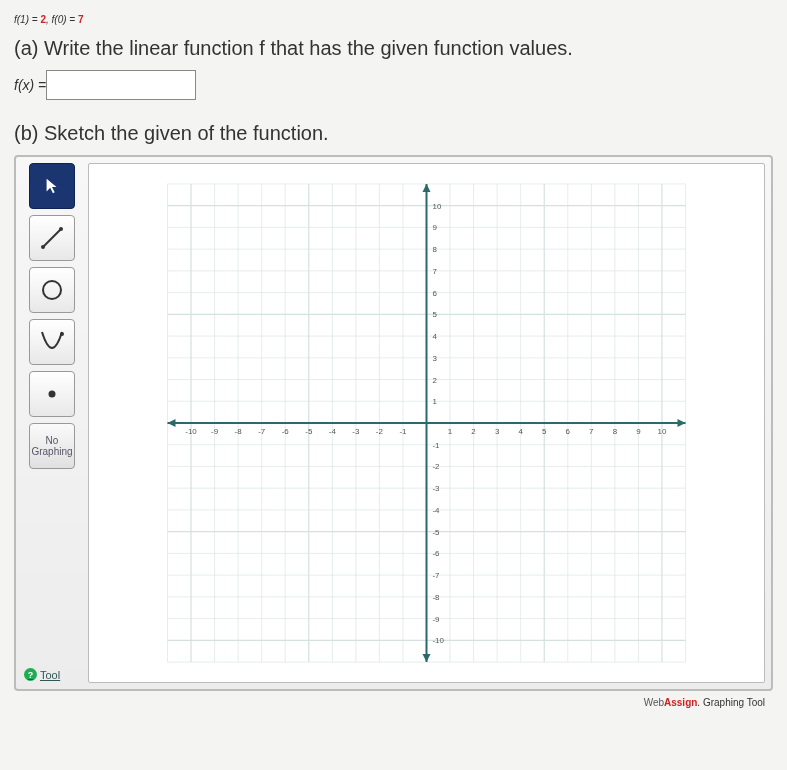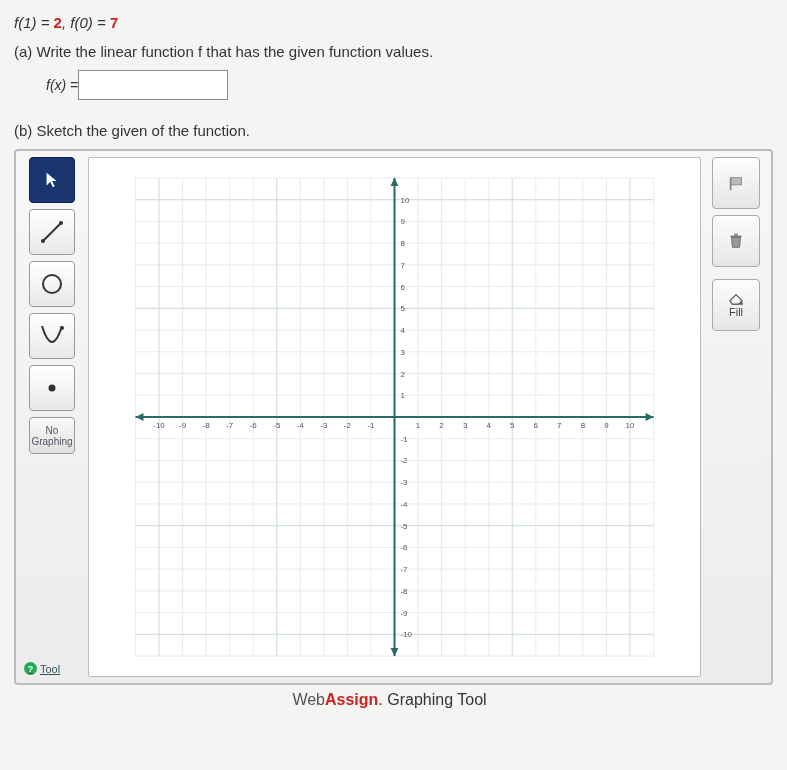--- a/index.html
+++ b/index.html
@@ -4,24 +4,24 @@
 <style>
   * { box-sizing: border-box; margin: 0; padding: 0; }
   body {
     font-family: Arial, Helvetica, sans-serif;
     background: #f4f4f2;
     padding: 10px 14px;
     font-size: 14px;
     color: #333;
     width: 787px;
   }
-  .given { font-style: italic; margin: 4px 0 12px 0; font-size: 15px; }
+  .given { font-style: italic; margin: 4px 0 12px 0; font-size: 10px; }
   .given .red { color: #cc2222; font-weight: bold; font-style: normal; }
-  .part-label { margin: 4px 0 10px 0; font-size: 15px; }
-  .fx-row { display: flex; align-items: center; gap: 0; margin-bottom: 22px; margin-left: 32px; }
+  .part-label { margin: 4px 0 10px 0; font-size: 20px; }
+  .fx-row { display: flex; align-items: center; gap: 0; margin-bottom: 22px; }
   .fx-row .lhs { font-style: italic; }
   .fx-input {
     width: 150px; height: 30px;
     border: 1px solid #888; background: #fff;
   }
   .tool-panel {
     border: 2px solid #bcbcbc;
     border-radius: 4px;
     background: linear-gradient(#f7f7f7,#ececec);
     padding: 6px;
@@ -44,21 +44,21 @@
     display: flex; align-items: center; justify-content: center;
     cursor: pointer;
     font-size: 18px;
   }
   .tool-btn.selected {
     background: #1a3570;
     color: #fff;
     border-color: #0d2452;
   }
   .tool-btn.nosol {
-    height: 37px; font-size: 10px; line-height: 1.1;
+    height: 46px; font-size: 10px; line-height: 1.1;
     text-align: center; color: #556;
     flex-direction: column;
     background: linear-gradient(#fafafa,#e0e0e0);
   }
   .help-link {
     margin-top: auto;
     font-size: 11px;
     color: #355;
     display: flex; align-items: center; gap: 3px;
     cursor: pointer;
@@ -91,22 +91,22 @@
     border-radius: 4px;
     background: linear-gradient(#fdfdfd,#e6e6e6);
     display:flex; align-items:center; justify-content:center;
     cursor: pointer;
     font-size: 11px;
     color: #444;
     flex-direction: column;
   }
   .rt-btn.tall { height: 52px; }
   .footer-brand {
-    text-align: center;
-    font-size: 16px;
+    text-align: right;
+    font-size: 10px;
     color: #333;
     padding: 6px 8px 0 0;
   }
   .footer-brand .wa { color: #555; }
   .footer-brand .assign { color: #cc2222; font-weight:bold; }
   .left-col { display:flex; flex-direction:column; height: 520px; }
   .axis-tick { font-size: 8px; fill: #555; }
 </style>
 </head>
 <body>
@@ -257,40 +257,18 @@
         <text class="axis-tick" x="286" y="175.72727272727275" text-anchor="start">4</text>
         <text class="axis-tick" x="286" y="153.90909090909088" text-anchor="start">5</text>
         <text class="axis-tick" x="286" y="132.09090909090912" text-anchor="start">6</text>
         <text class="axis-tick" x="286" y="110.27272727272725" text-anchor="start">7</text>
         <text class="axis-tick" x="286" y="88.45454545454544" text-anchor="start">8</text>
         <text class="axis-tick" x="286" y="66.63636363636363" text-anchor="start">9</text>
         <text class="axis-tick" x="286" y="44.81818181818181" text-anchor="start">10</text>
       </svg>
   </div>
 
-  <div class="right-tools">
-    <div class="rt-btn tall">
-      <svg width="18" height="18" viewBox="0 0 20 20">
-          <rect x="4" y="4" width="12" height="8" fill="#bbb" stroke="#888"></rect>
-          <line x1="4" y1="4" x2="4" y2="18" stroke="#888" stroke-width="2"></line>
-        </svg>
-    </div>
-    <div class="rt-btn tall">
-      <svg width="18" height="18" viewBox="0 0 20 20">
-          <path d="M5 6 H15 L14 17 H6 Z" fill="#999" stroke="#666"></path>
-          <rect x="4" y="4" width="12" height="2" fill="#777"></rect>
-          <rect x="8" y="2" width="4" height="2" fill="#777"></rect>
-        </svg>
-    </div>
-    <div class="rt-btn tall" style="margin-top:6px;">
-      <svg width="18" height="14" viewBox="0 0 20 16">
-          <path d="M3 10 L10 3 L17 10 L13 14 L6 14 Z" fill="none" stroke="#666" stroke-width="1.5"></path>
-          <circle cx="16" cy="13" r="2" fill="#666"></circle>
-        </svg>
-      <span>Fill</span>
-    </div>
-  </div>
 
 </div>
 
 <div class="footer-brand">
   <span class="wa">Web</span><span class="assign">Assign</span><span>. Graphing Tool</span>
 </div>
 
 </body></html>

